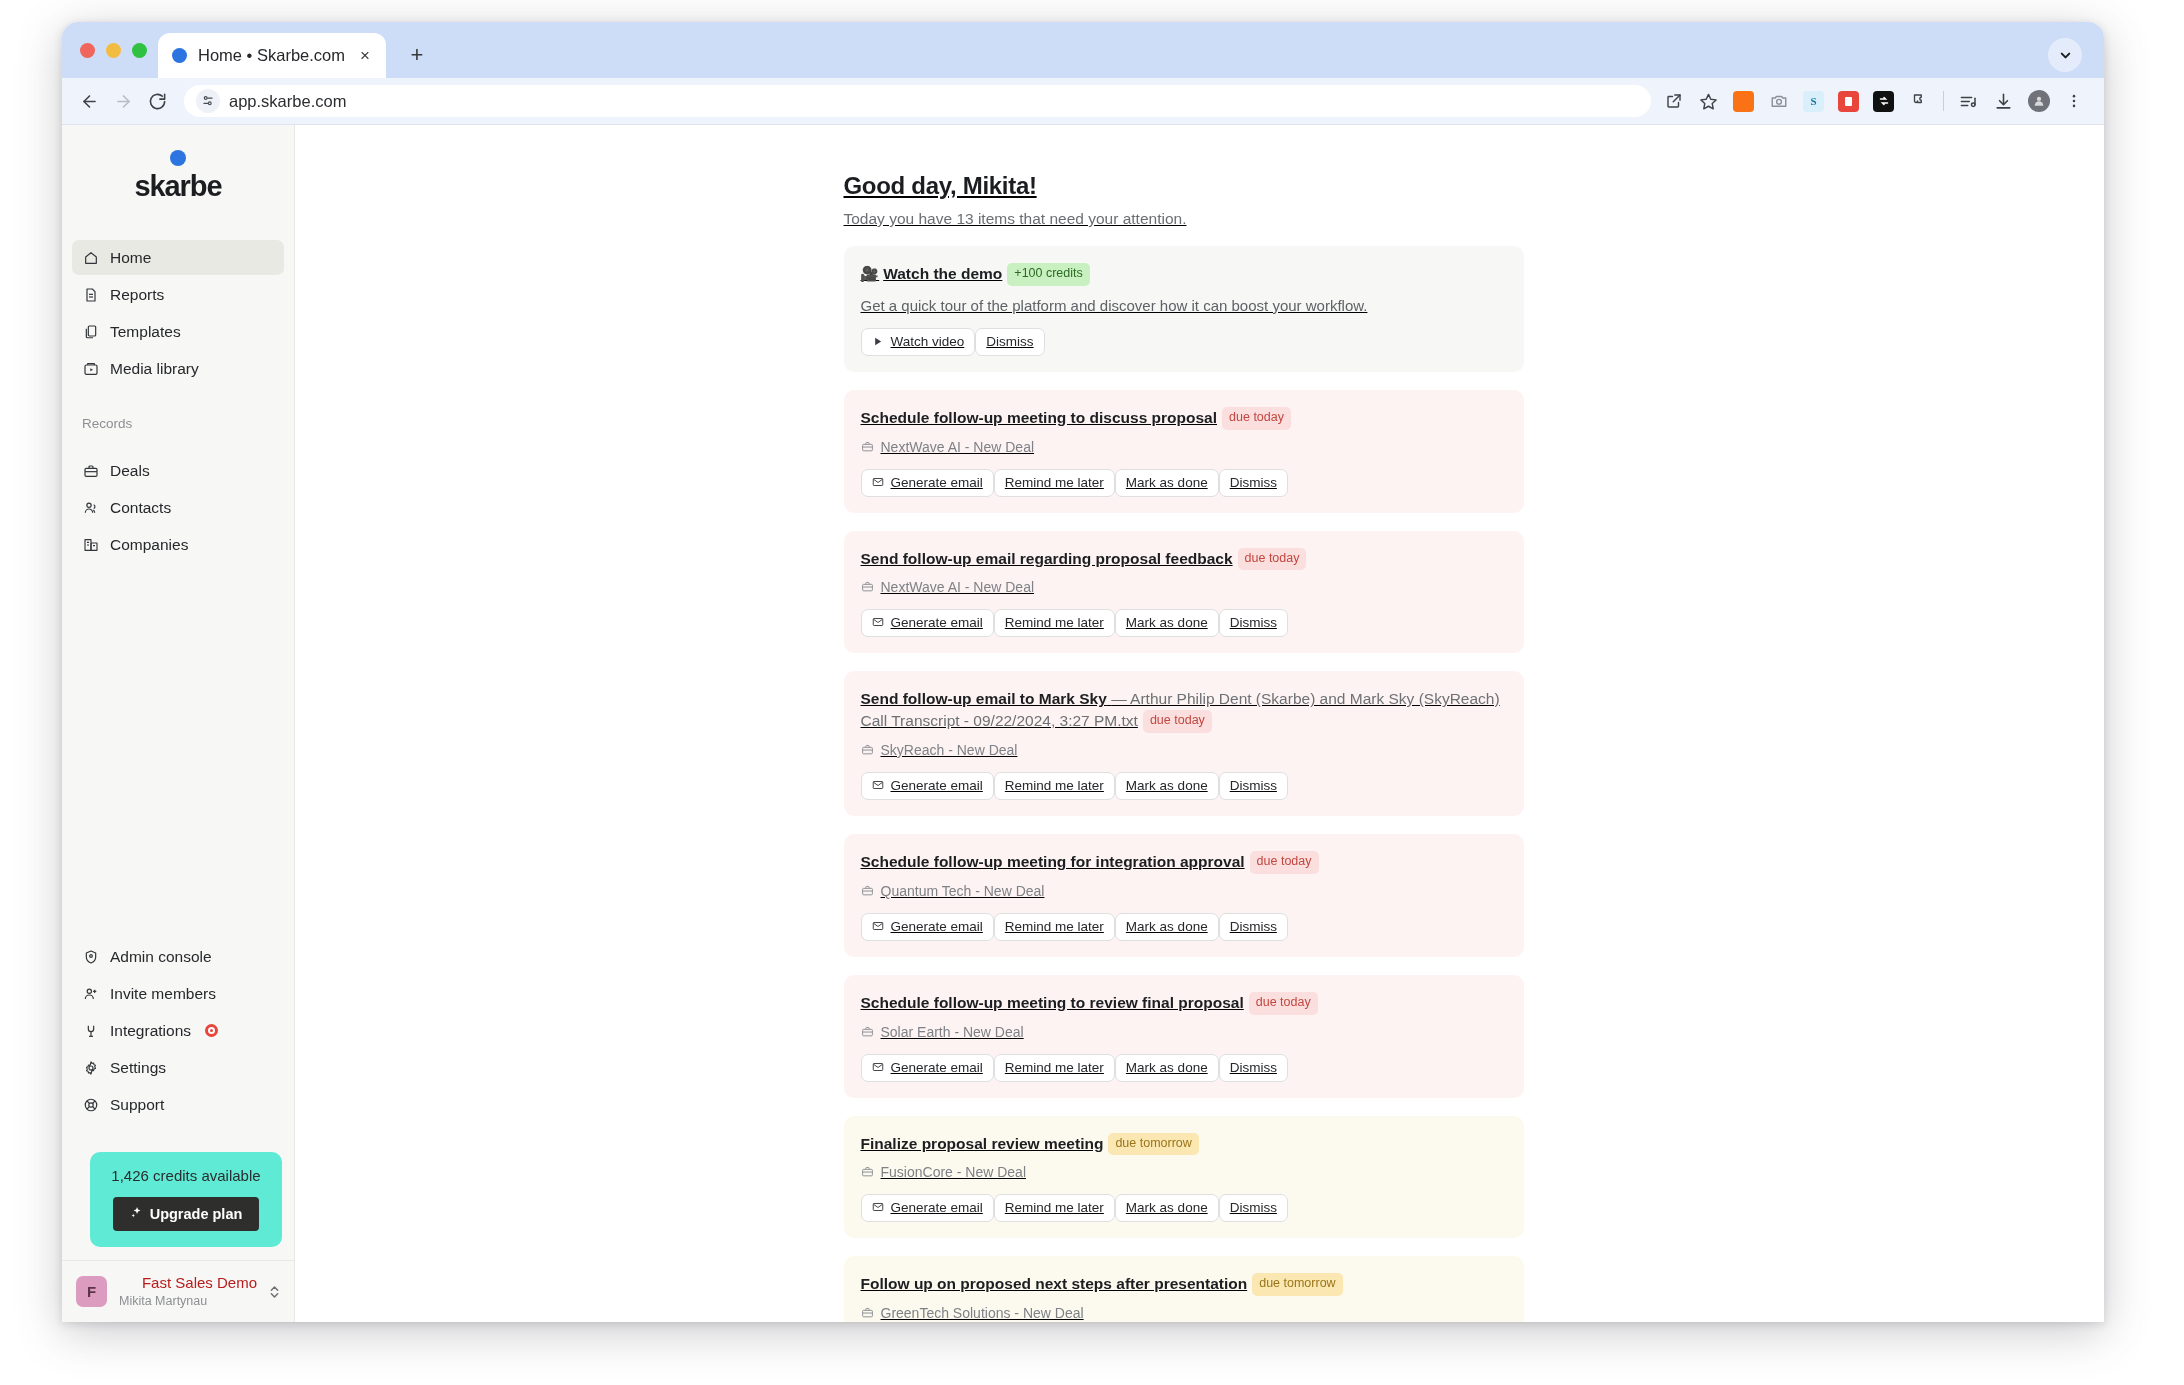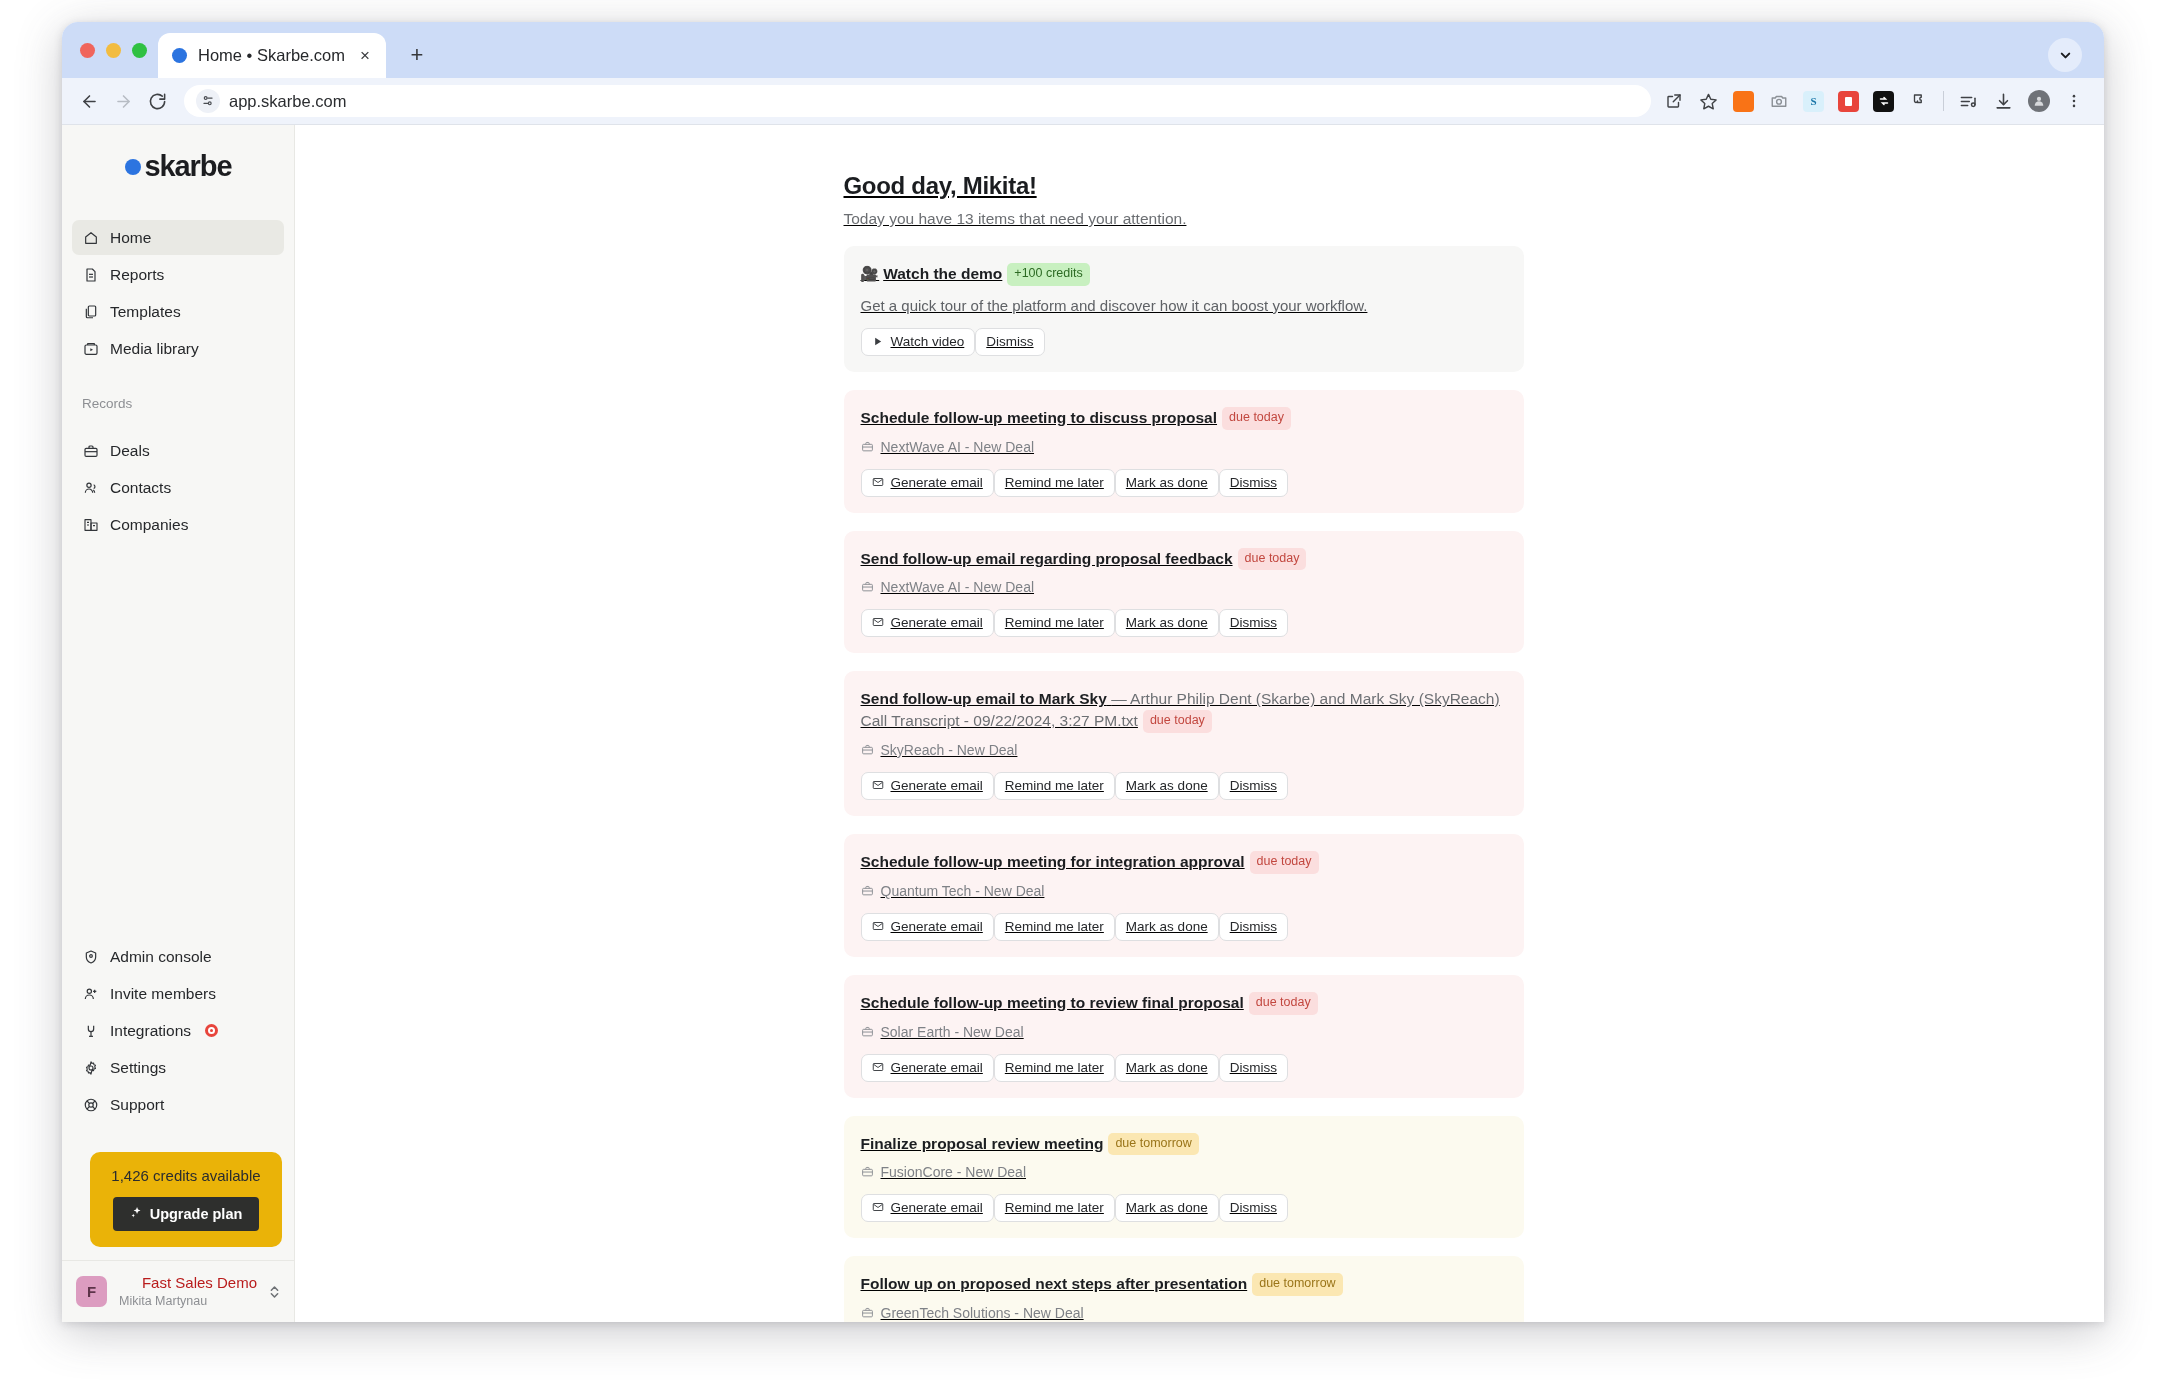--- a/index.html
+++ b/index.html
@@ -142,20 +142,21 @@
     width: 233px; flex: 0 0 233px;
     background: #f7f7f5;
     border-right: 1px solid #e8e8e4;
     display: flex; flex-direction: column;
     position: relative;
   }
   #logo {
     display: flex; align-items: center; justify-content: center;
     gap: 4px;
     margin: 25px 0 21px 0;
+    flex-direction: column;
   }
   #logo-dot {
     width: 16px; height: 16px; border-radius: 50%;
     background: #2c74e0;
   }
   #logo-text {
     font-size: 29px; font-weight: bold;
     letter-spacing: -1.1px; color: #1c1d20;
   }
   .navgroup { padding: 16px 10px; }
@@ -183,21 +184,21 @@
     border: 3px solid #e8453c; background: #fff;
     margin-left: 3px; flex: 0 0 auto;
     position: relative;
   }
   .dot-badge::after {
     content:''; position:absolute; inset:2px;
     border-radius:50%; background:#e8453c;
   }
   #credits-card {
     margin: 12px 12px 0 28px;
-    background: #eab308;
+    background: #5eead4;
     border-radius: 10px;
     padding: 15px 12px 16px 12px;
     text-align: center;
   }
   #credits-text {
     font-size: 15px; color: #2a2c2f; margin-bottom: 13px;
   }
   #upgrade-btn {
     display: inline-flex; align-items: center; gap: 7px;
     background: #2e2f2d; color: #ffffff;

